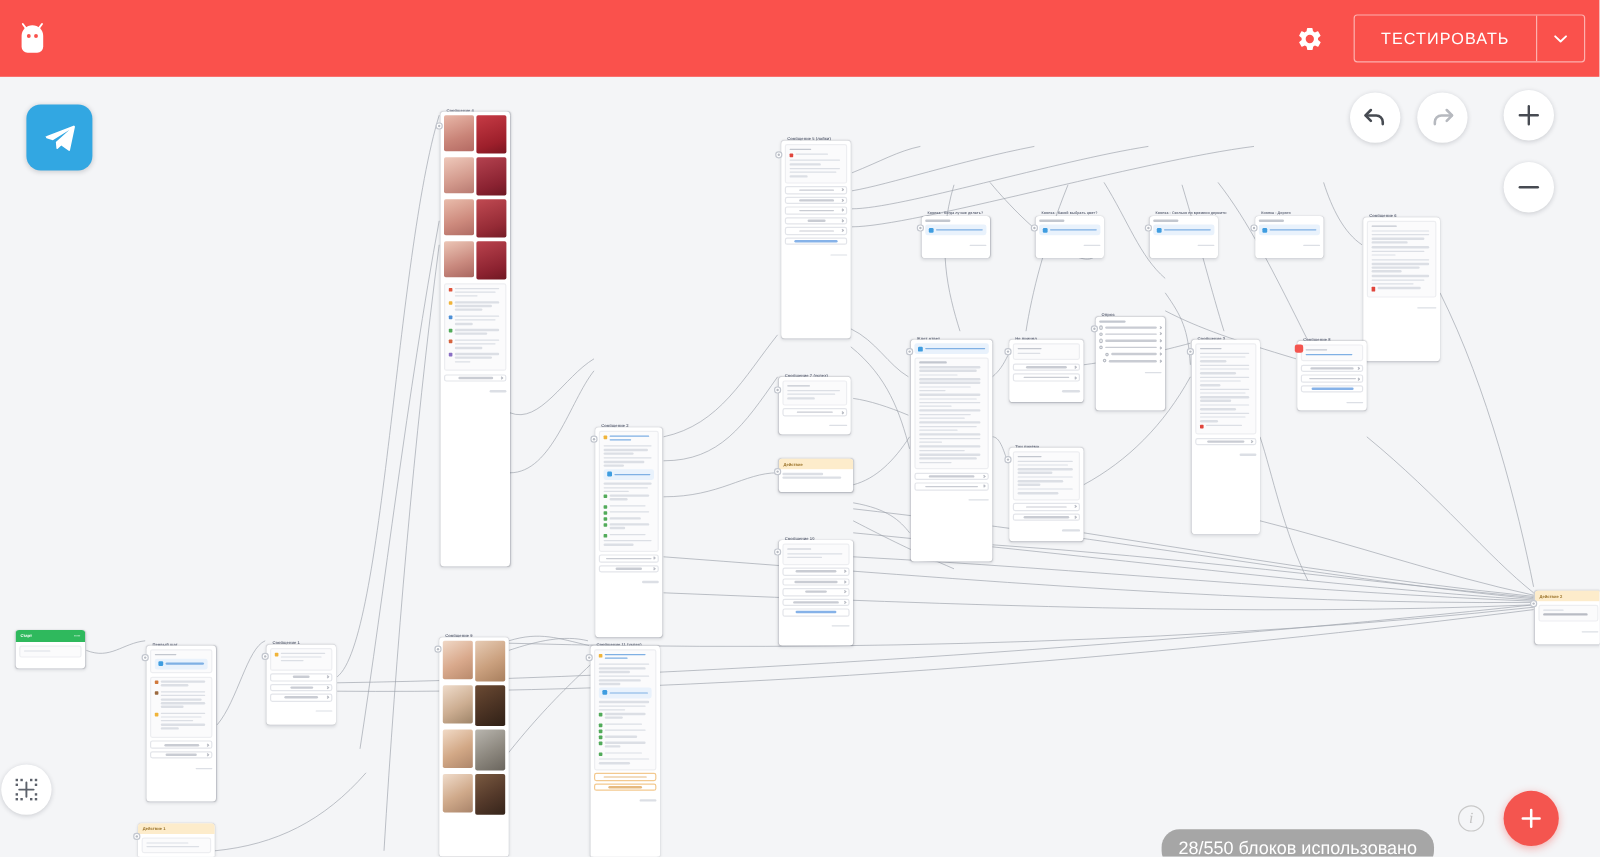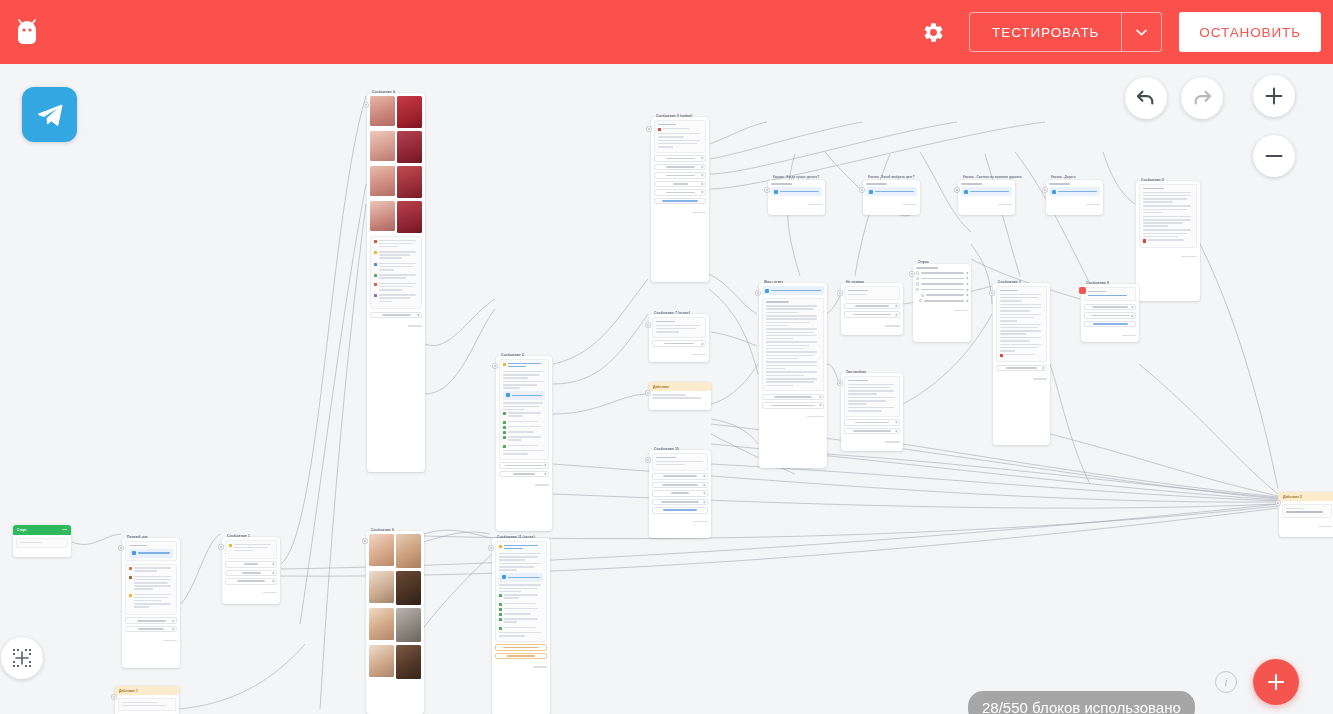--- a/index.html
+++ b/index.html
@@ -214,21 +214,20 @@
         </svg>
       </div>
       <div class="btn-group">
         <div class="btn-test">ТЕСТИРОВАТЬ</div>
         <div class="btn-split">
           <svg width="11" height="7" viewBox="0 0 11 7">
               <path d="M1 1.3 L5.5 5.6 L10 1.3" stroke="#fff" stroke-width="1.6" fill="none" stroke-linecap="round" stroke-linejoin="round"></path>
             </svg>
         </div>
       </div>
-      <div class="btn-stop">ОСТАНОВИТЬ</div>
     </div>
   </div>
 
   <div class="canvas">
 
     <svg class="edges" viewBox="0 0 1333 650" preserveAspectRatio="none">
       <g fill="none" stroke="#8d939e" stroke-width=".55" opacity=".85">
 
         <path d="M72 478 C 92 486, 102 472, 121 470"></path>
 

